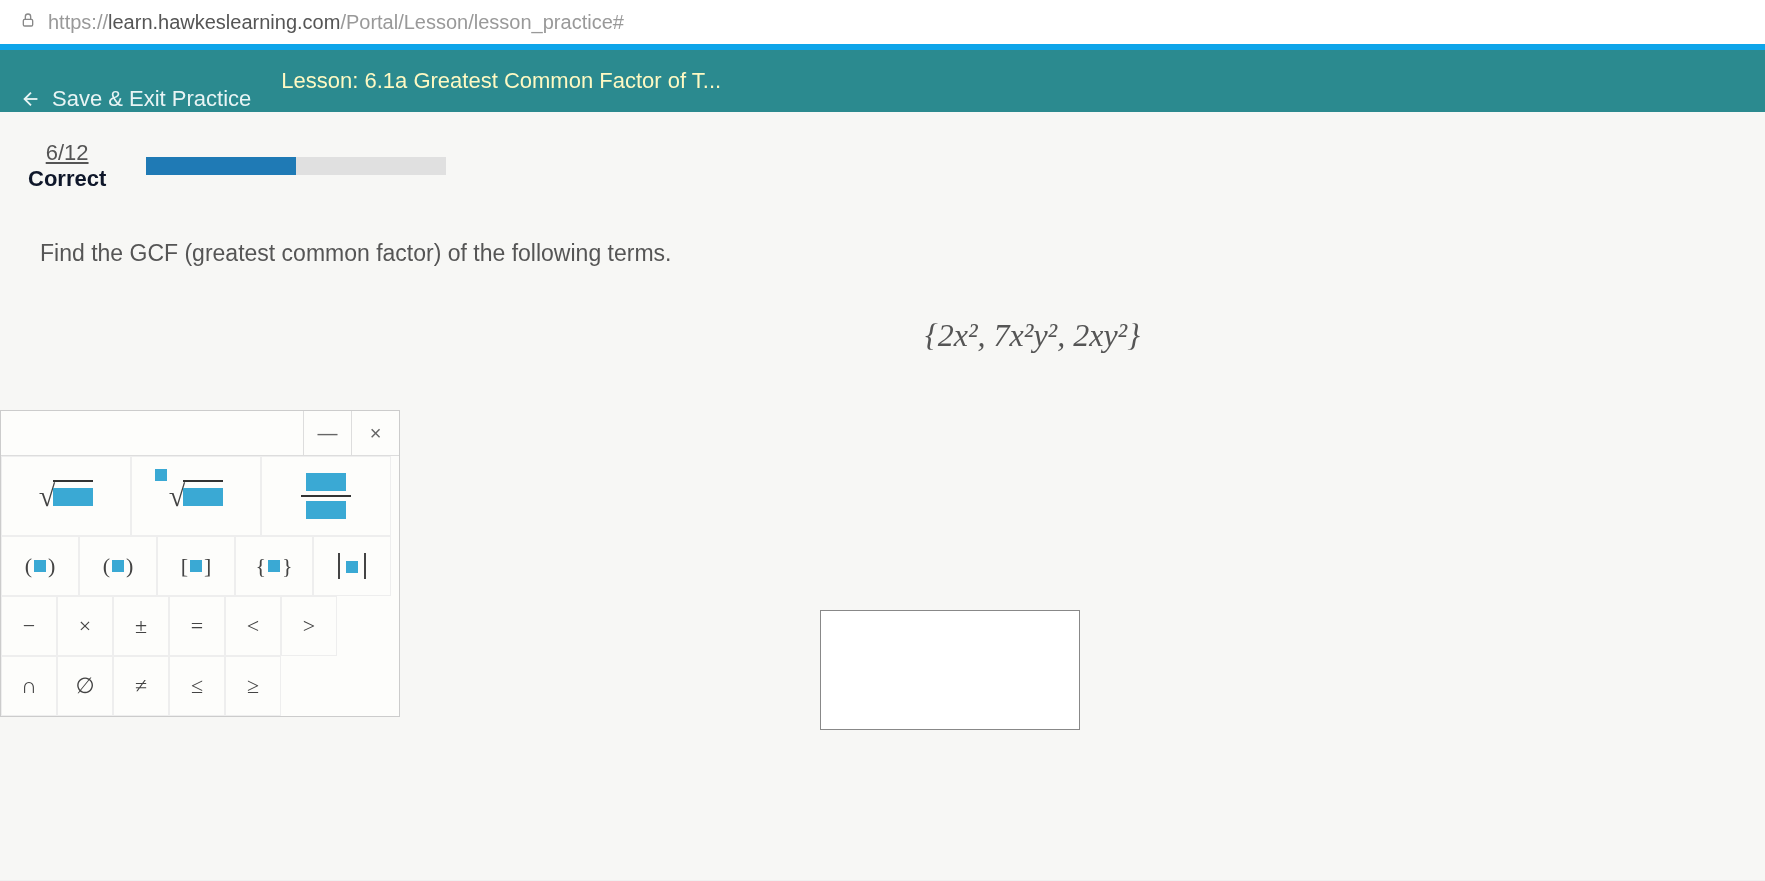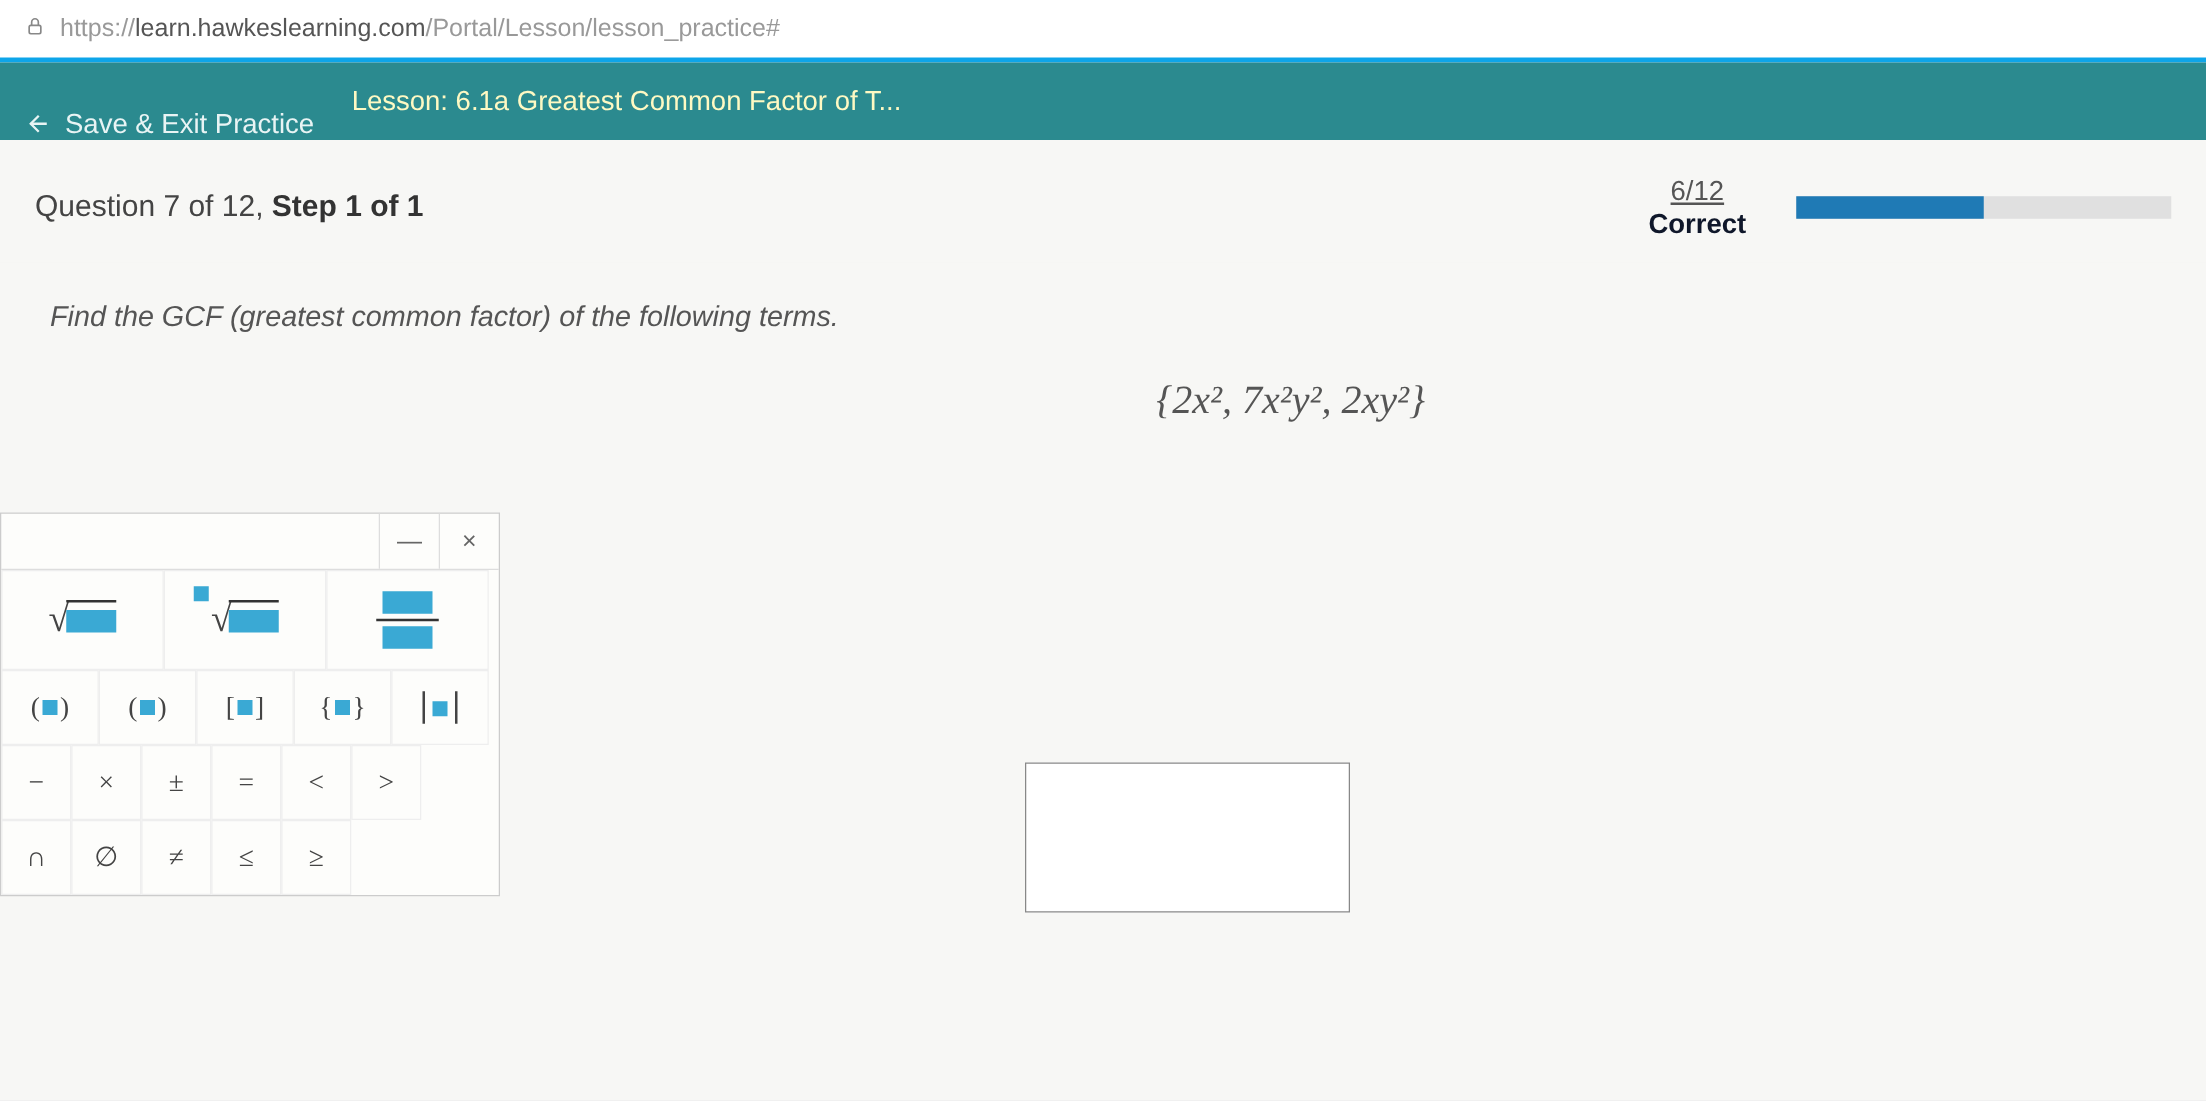--- a/index.html
+++ b/index.html
@@ -8,21 +8,21 @@
   background: #f0f0f0;
   width: 1765px;
   height: 881px;
   overflow: hidden;
 }
 .address-bar {
   display: flex;
   align-items: center;
   padding: 8px 20px;
   background: #fff;
-  border-bottom: 4px solid #0ea5e9;
+  border-bottom: 6px solid #0ea5e9;
   height: 50px;
 }
 .lock-icon {
   width: 16px;
   height: 16px;
   margin-right: 12px;
   color: #888;
 }
 .url-text {
   color: #999;
@@ -82,22 +82,21 @@
 }
 .content {
   padding: 30px 40px;
   background: #f7f7f5;
   position: relative;
   height: 670px;
 }
 .prompt {
   font-size: 23px;
   color: #555;
-  margin-bottom: 34px;
-  font-style: italic;
+  margin-bottom: 50px;
 }
 .expression {
   text-align: center;
   font-size: 32px;
   color: #555;
   font-family: 'Times New Roman', serif;
   font-style: italic;
   margin-left: 300px;
 }
 .answer-box {
@@ -194,24 +193,20 @@
     <svg width="22" height="22" viewBox="0 0 24 24" fill="none" stroke="currentColor" stroke-width="2">
       <path d="M19 12H5"></path>
         <path d="M12 19l-7-7 7-7"></path>
     </svg>
     <span>Save &amp; Exit Practice</span>
   </div>
   <div class="lesson-title">Lesson: 6.1a Greatest Common Factor of T...</div>
 </div>
 
 <div class="question-header">
-  <div class="question-label">
-    <span>Question 7 of 12,</span>
-    <span class="step-label">Step 1 of 1</span>
-  </div>
   <div class="score-block">
     <div class="score-count">6/12</div>
     <div class="score-correct">Correct</div>
   </div>
   <div class="progress-wrap">
     <div class="progress-fill"></div>
   </div>
 </div>
 
 <div class="content">

